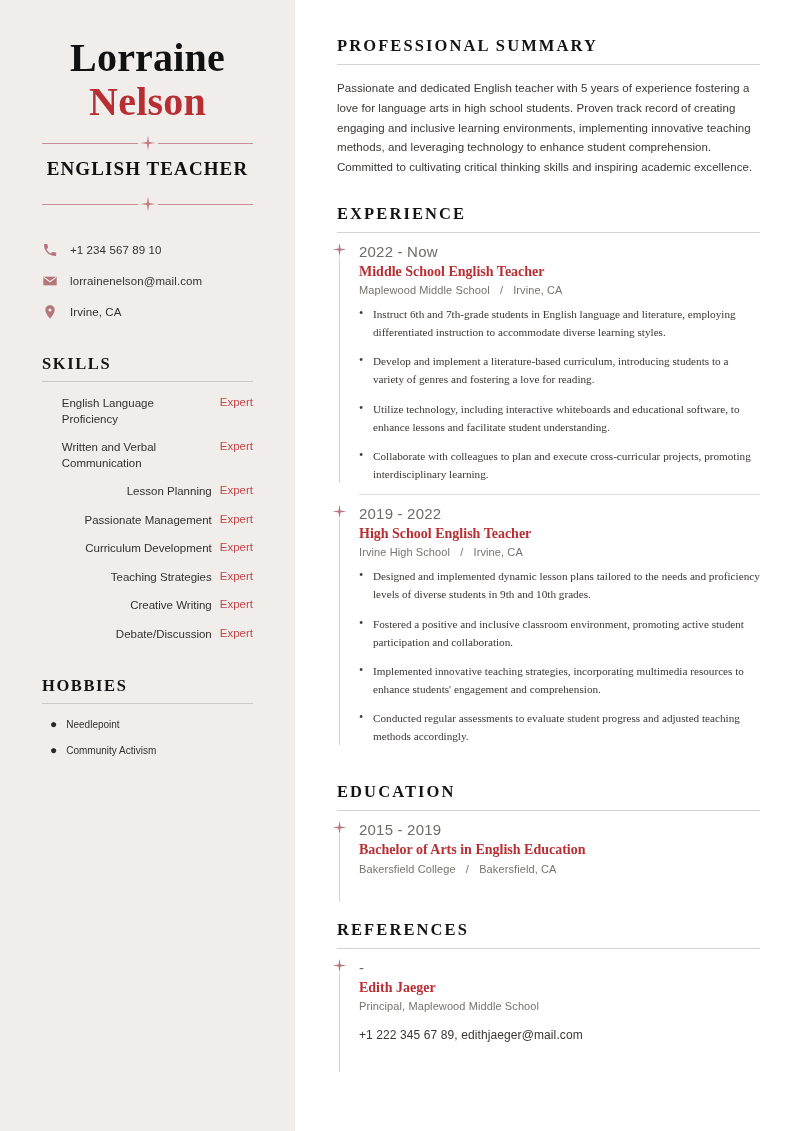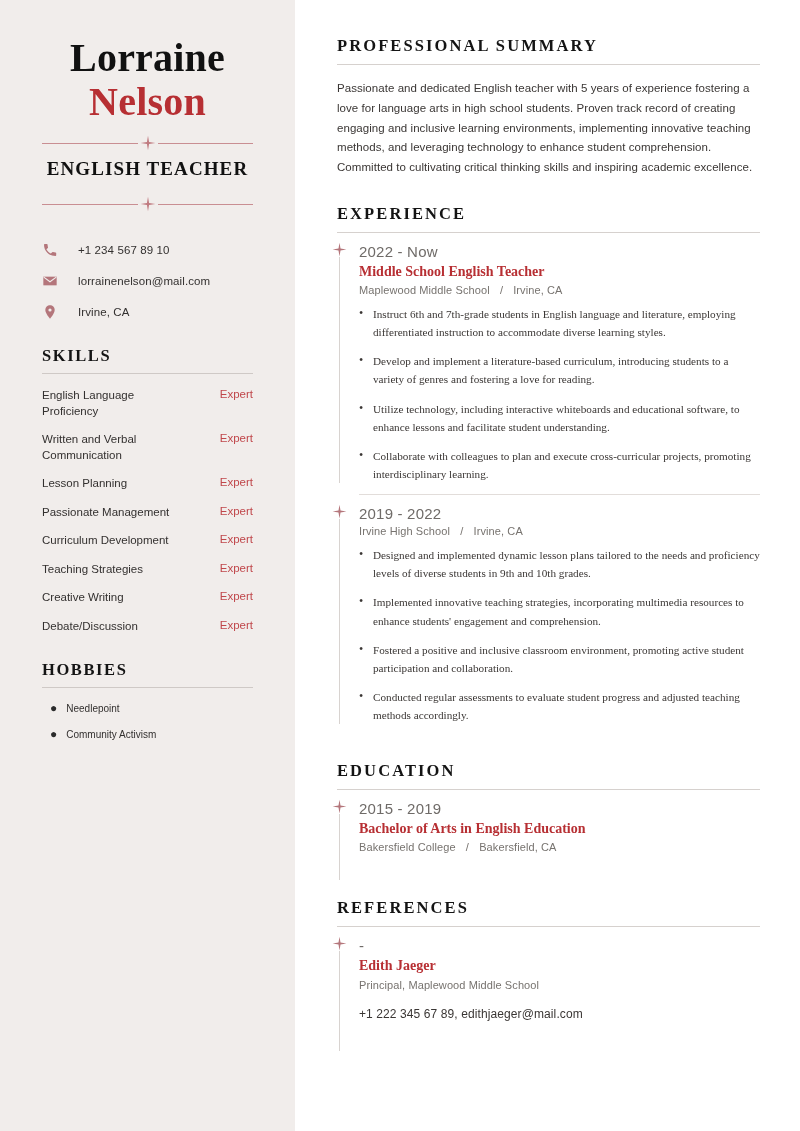--- a/index.html
+++ b/index.html
@@ -83,55 +83,55 @@
     color: #111111;
     text-align: center;
     padding: 7px 0 6px 0;
   }
 
   
   .contact-list { margin-top: 30px; }
   .contact-row {
     display: flex;
     align-items: center;
-    gap: 20px;
+    gap: 12px;
     margin-bottom: 15px;
   }
   .contact-icon {
     flex: 0 0 16px;
     width: 16px;
     height: 16px;
     color: #B4767B;
   }
   .contact-icon svg { display: block; width: 100%; height: 100%; fill: currentColor; }
   .contact-text {
     font-size: 11.5px;
     color: #33302f;
     letter-spacing: 0.1px;
   }
 
   
-  .side-section { margin-top: 26px; }
+  .side-section { margin-top: 34px; }
   .side-heading {
     font-family: "Liberation Serif", serif;
     font-weight: bold;
     font-size: 16.5px;
     letter-spacing: 1.6px;
     color: #141414;
     padding-bottom: 7px;
   }
   .side-heading-rule {
     height: 1px;
     background: #CFC9C6;
     margin-bottom: 14px;
   }
 
   .skill-row {
     display: flex;
-    justify-content: space-between;
+    justify-content: flex-end;
     align-items: flex-start;
     gap: 8px;
     margin-bottom: 13px;
   }
   .skill-name {
     font-size: 11.5px;
     line-height: 1.35;
     color: #33302f;
     max-width: 150px;
   }
@@ -435,29 +435,30 @@
         <div class="entry-divider"></div>
 
         <article class="entry">
           <span class="entry-spark">
             <svg viewBox="0 0 24 24">
                 <path d="M12 1 L13.6 10.4 L23 12 L13.6 13.6 L12 23 L10.4 13.6 L1 12 L10.4 10.4 Z" fill="currentColor"></path>
               </svg>
           </span>
           <span class="entry-line"></span>
           <div class="entry-date">2019 -  2022</div>
+          <h3 class="entry-title">High School English Teacher</h3>
           <div class="entry-meta">
             <span>Irvine High School</span>
             <span class="sep">/</span>
             <span>Irvine, CA</span>
           </div>
           <ul class="bullets">
             <li>Designed and implemented dynamic lesson plans tailored to the needs and proficiency levels of diverse students in 9th and 10th grades.</li>
+            <li>Fostered a positive and inclusive classroom environment, promoting active student participation and collaboration.</li>
             <li>Implemented innovative teaching strategies, incorporating multimedia resources to enhance students' engagement and comprehension.</li>
-            <li>Fostered a positive and inclusive classroom environment, promoting active student participation and collaboration.</li>
             <li>Conducted regular assessments to evaluate student progress and adjusted teaching methods accordingly.</li>
           </ul>
         </article>
 
       </div>
     </section>
 
     <div class="section-gap"></div>
 
     <section class="main-section">

